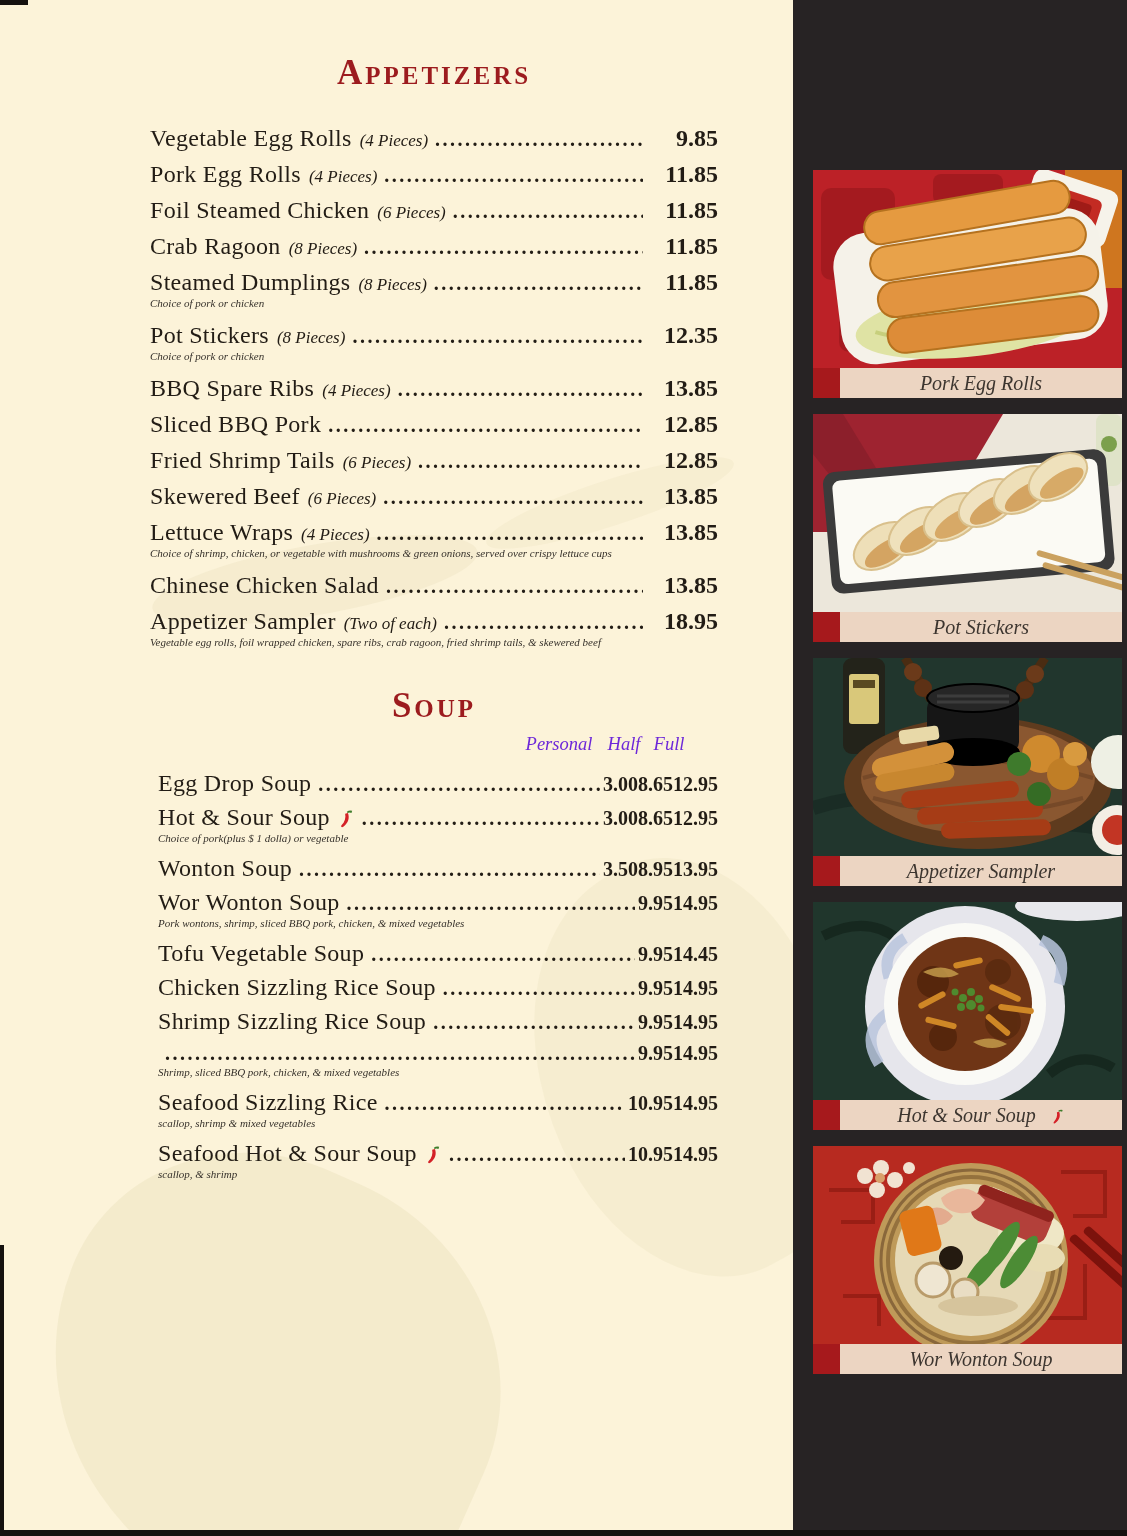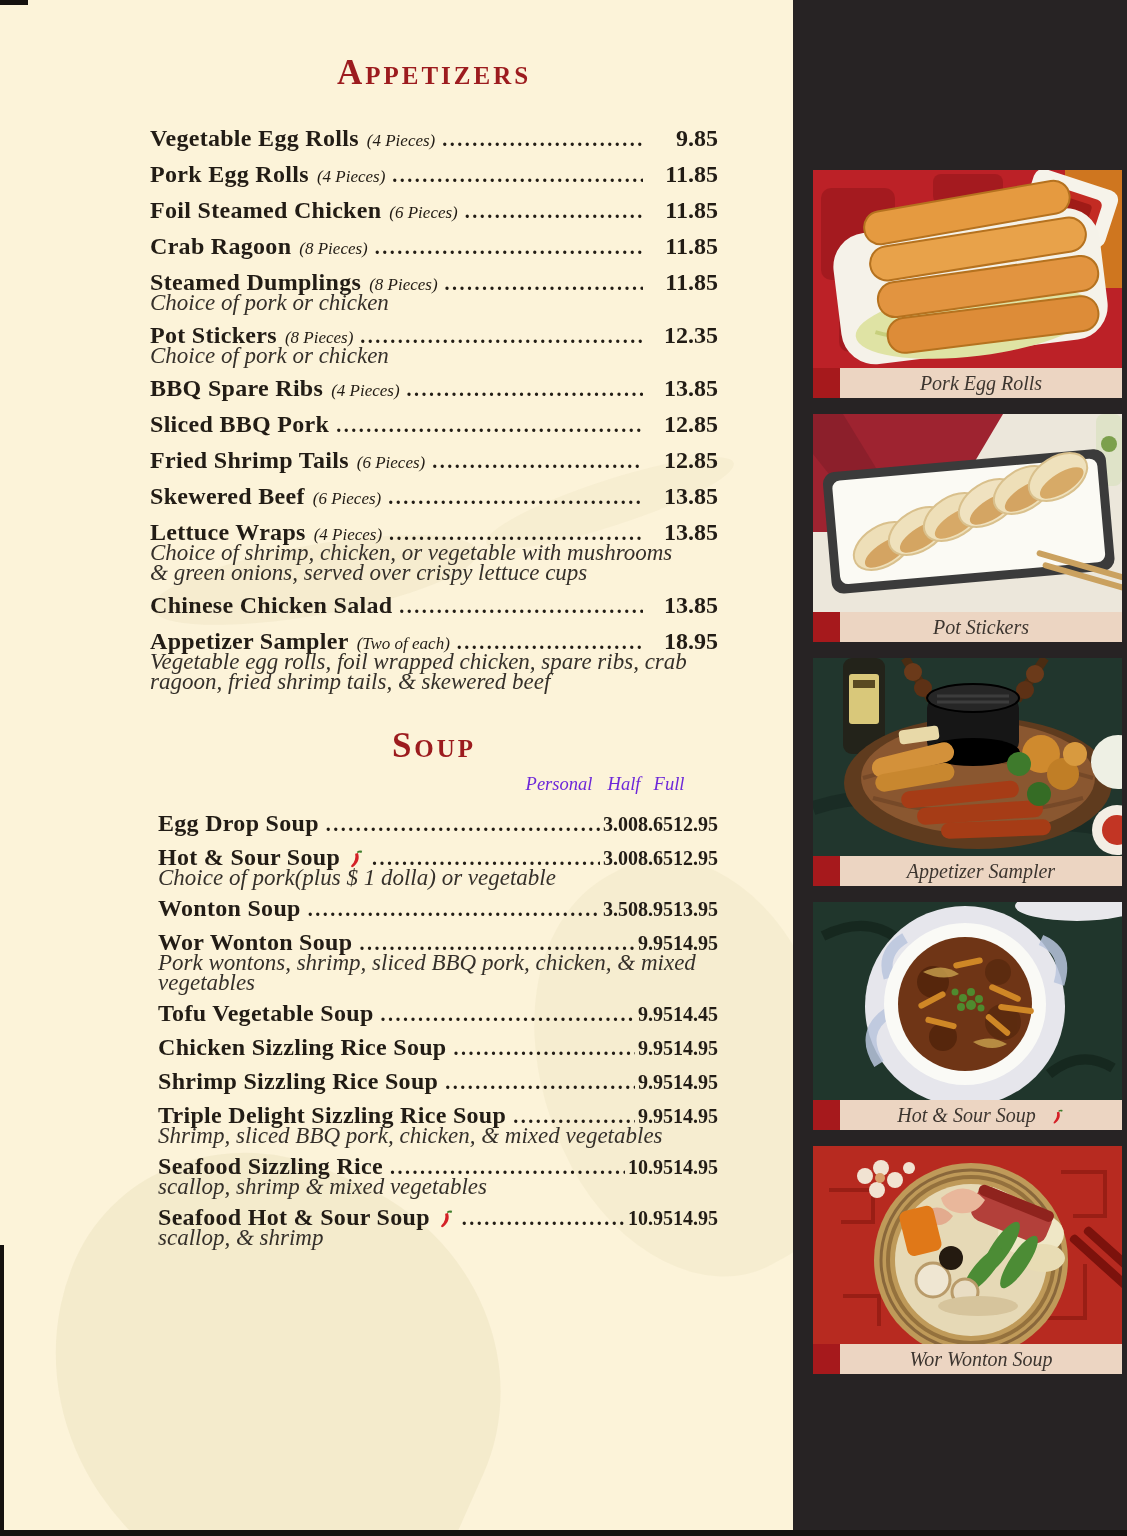--- a/index.html
+++ b/index.html
@@ -20,25 +20,25 @@
   .menu-col{position:absolute;left:0;top:0;width:793px;height:1536px;}
   .content{position:absolute;left:150px;top:0;width:568px;}
 
   .section-title{margin:0;text-align:center;color:var(--accent);
     font-weight:700;font-size:35px;letter-spacing:3px;font-variant-caps:small-caps;}
   .title-appetizers{padding-top:53px;margin-bottom:32px;}
   .title-soup{margin-top:34px;margin-bottom:8px;}
 
   .mi{margin-bottom:9px;}
   .mi-line{display:flex;align-items:baseline;}
-  .mi-name{font-weight:700;font-size:24px;letter-spacing:.3px;white-space:nowrap;}
+  .mi-name{font-weight:400;font-size:24px;letter-spacing:.3px;white-space:nowrap;}
   .mi-note{font-style:italic;font-size:17px;margin-left:8px;white-space:nowrap;}
   .leader{flex:1 1 auto;overflow:hidden;white-space:nowrap;font-weight:700;font-size:20px;letter-spacing:2.5px;margin:0 3px 0 7px;}
   .mi-price{font-weight:700;font-size:24px;text-align:right;min-width:72px;white-space:nowrap;}
-  .mi-desc{font-style:italic;font-size:23px;line-height:20px;color:var(--desc);max-width:540px;margin-top:-3px;}
+  .mi-desc{font-style:italic;font-size:11px;line-height:20px;color:var(--desc);max-width:540px;margin-top:-3px;}
 
   .soup-header{position:relative;height:26px;margin-bottom:10px;font-style:italic;font-size:18.5px;color:#6d28d9;}
   .sp-col{position:absolute;transform:translateX(-50%);white-space:nowrap;}
   .sp-personal{left:409px;} .sp-half{left:474px;} .sp-full{left:519px;}
 
   .si{margin-bottom:7px;margin-left:8px;}
   .si-line{display:flex;align-items:baseline;}
   .sc{font-weight:700;font-size:20px;text-align:left;white-space:nowrap;font-family:Liberation Serif, serif;}
   .sc-personal{width:60px;} .sc-half{width:63px;} .sc-full{width:75px;}
 
@@ -245,21 +245,20 @@
           <div class="si">
             <div class="si-line">
               <span class="mi-name">Shrimp Sizzling Rice Soup</span>
               <span class="leader">........................................................................................................................</span>
               <span class="sc sc-half">9.95</span>
               <span class="sc sc-full">14.95</span>
             </div>
           </div>
           <div class="si">
             <div class="si-line">
-              <span class="mi-name">Triple Delight Sizzling Rice Soup</span>
               <span class="leader">........................................................................................................................</span>
               <span class="sc sc-half">9.95</span>
               <span class="sc sc-full">14.95</span>
             </div>
             <div class="mi-desc">Shrimp, sliced BBQ pork, chicken, &amp; mixed vegetables</div>
           </div>
           <div class="si">
             <div class="si-line">
               <span class="mi-name">Seafood Sizzling Rice</span>
               <span class="leader">........................................................................................................................</span>

